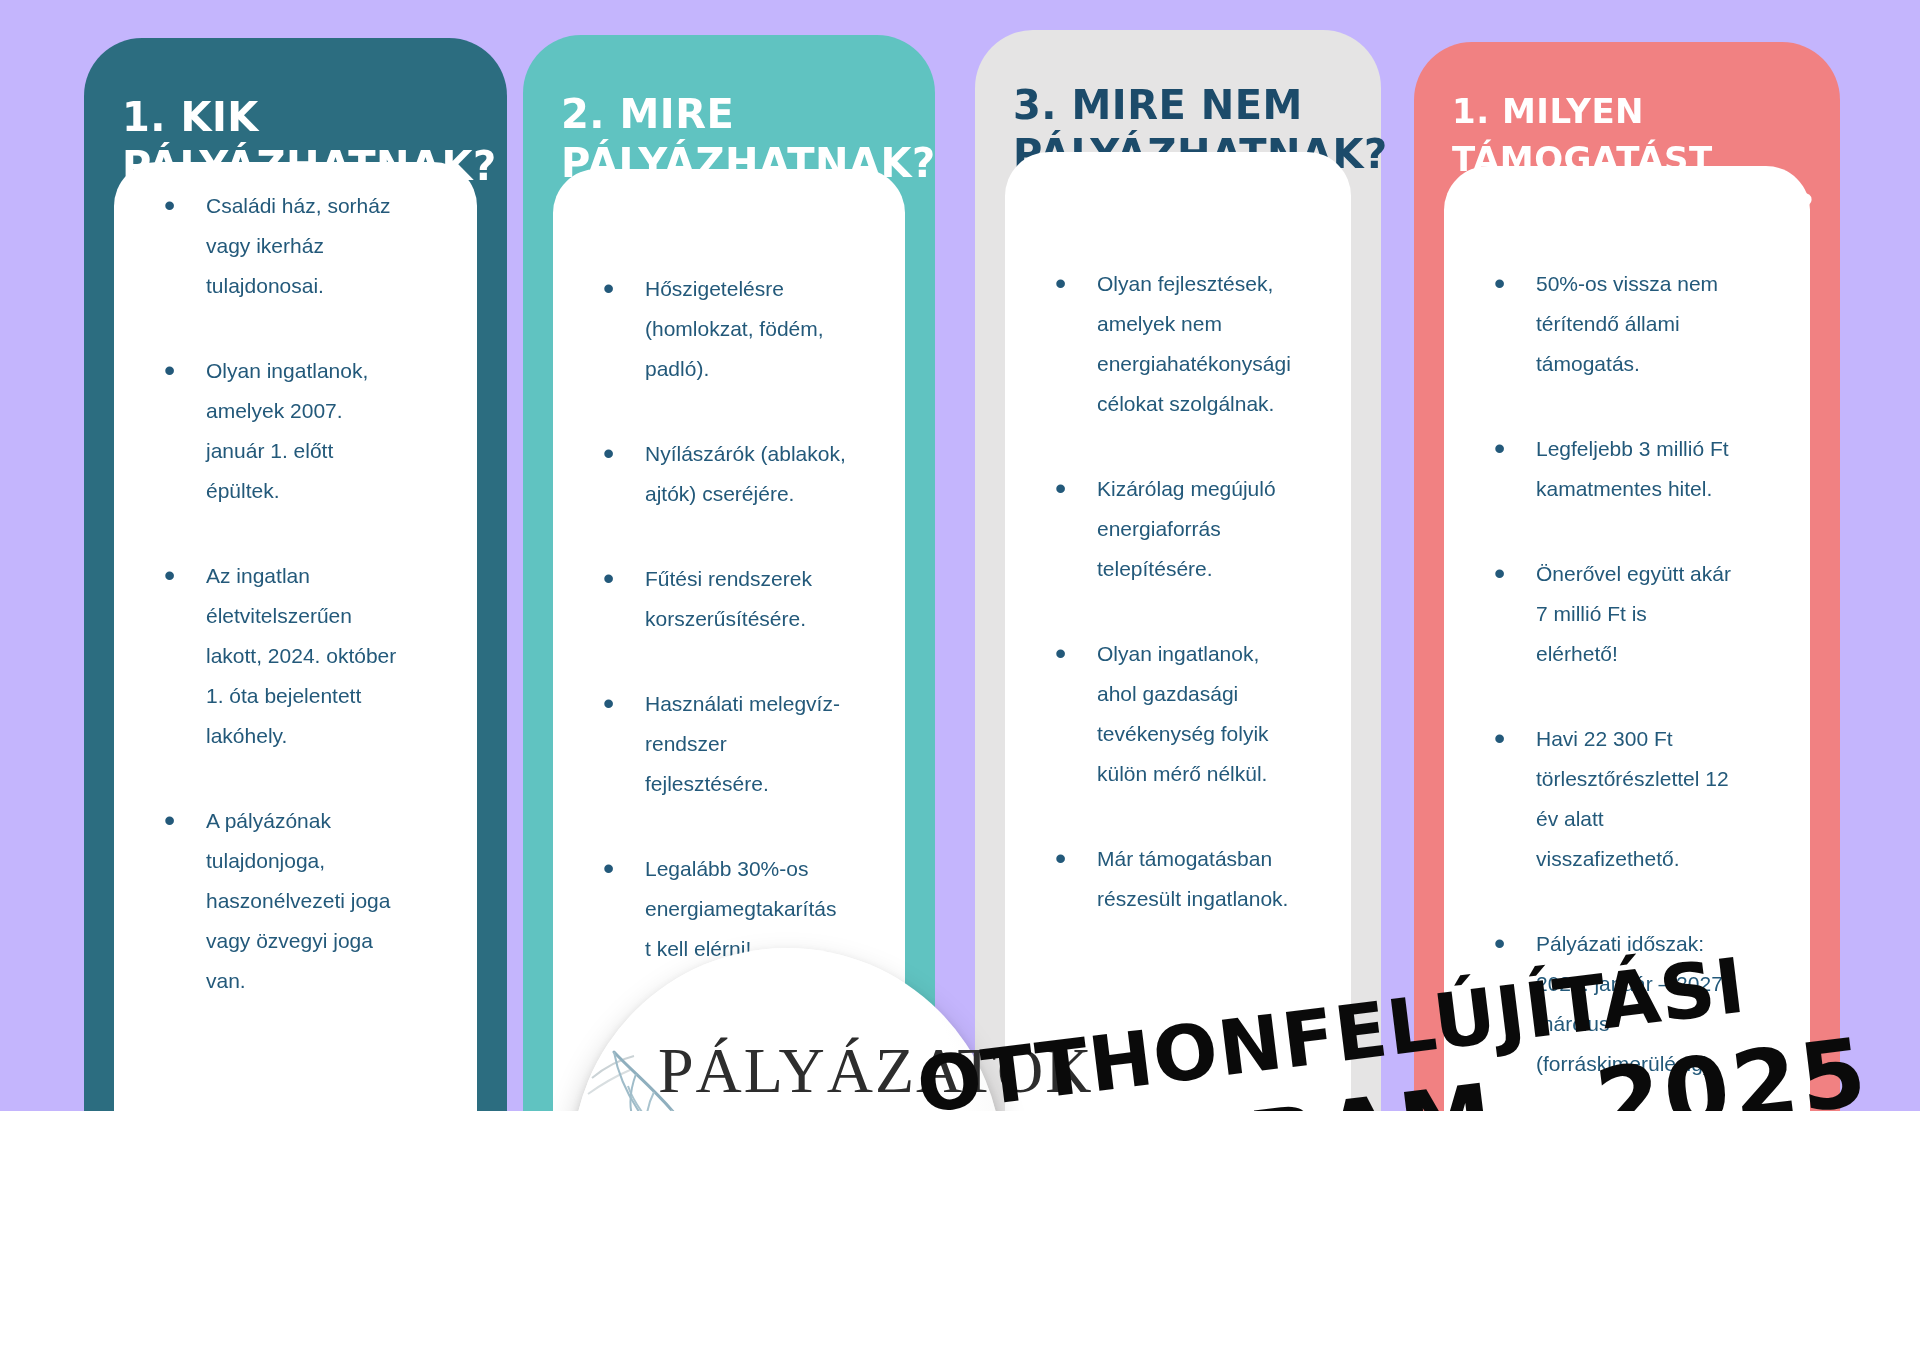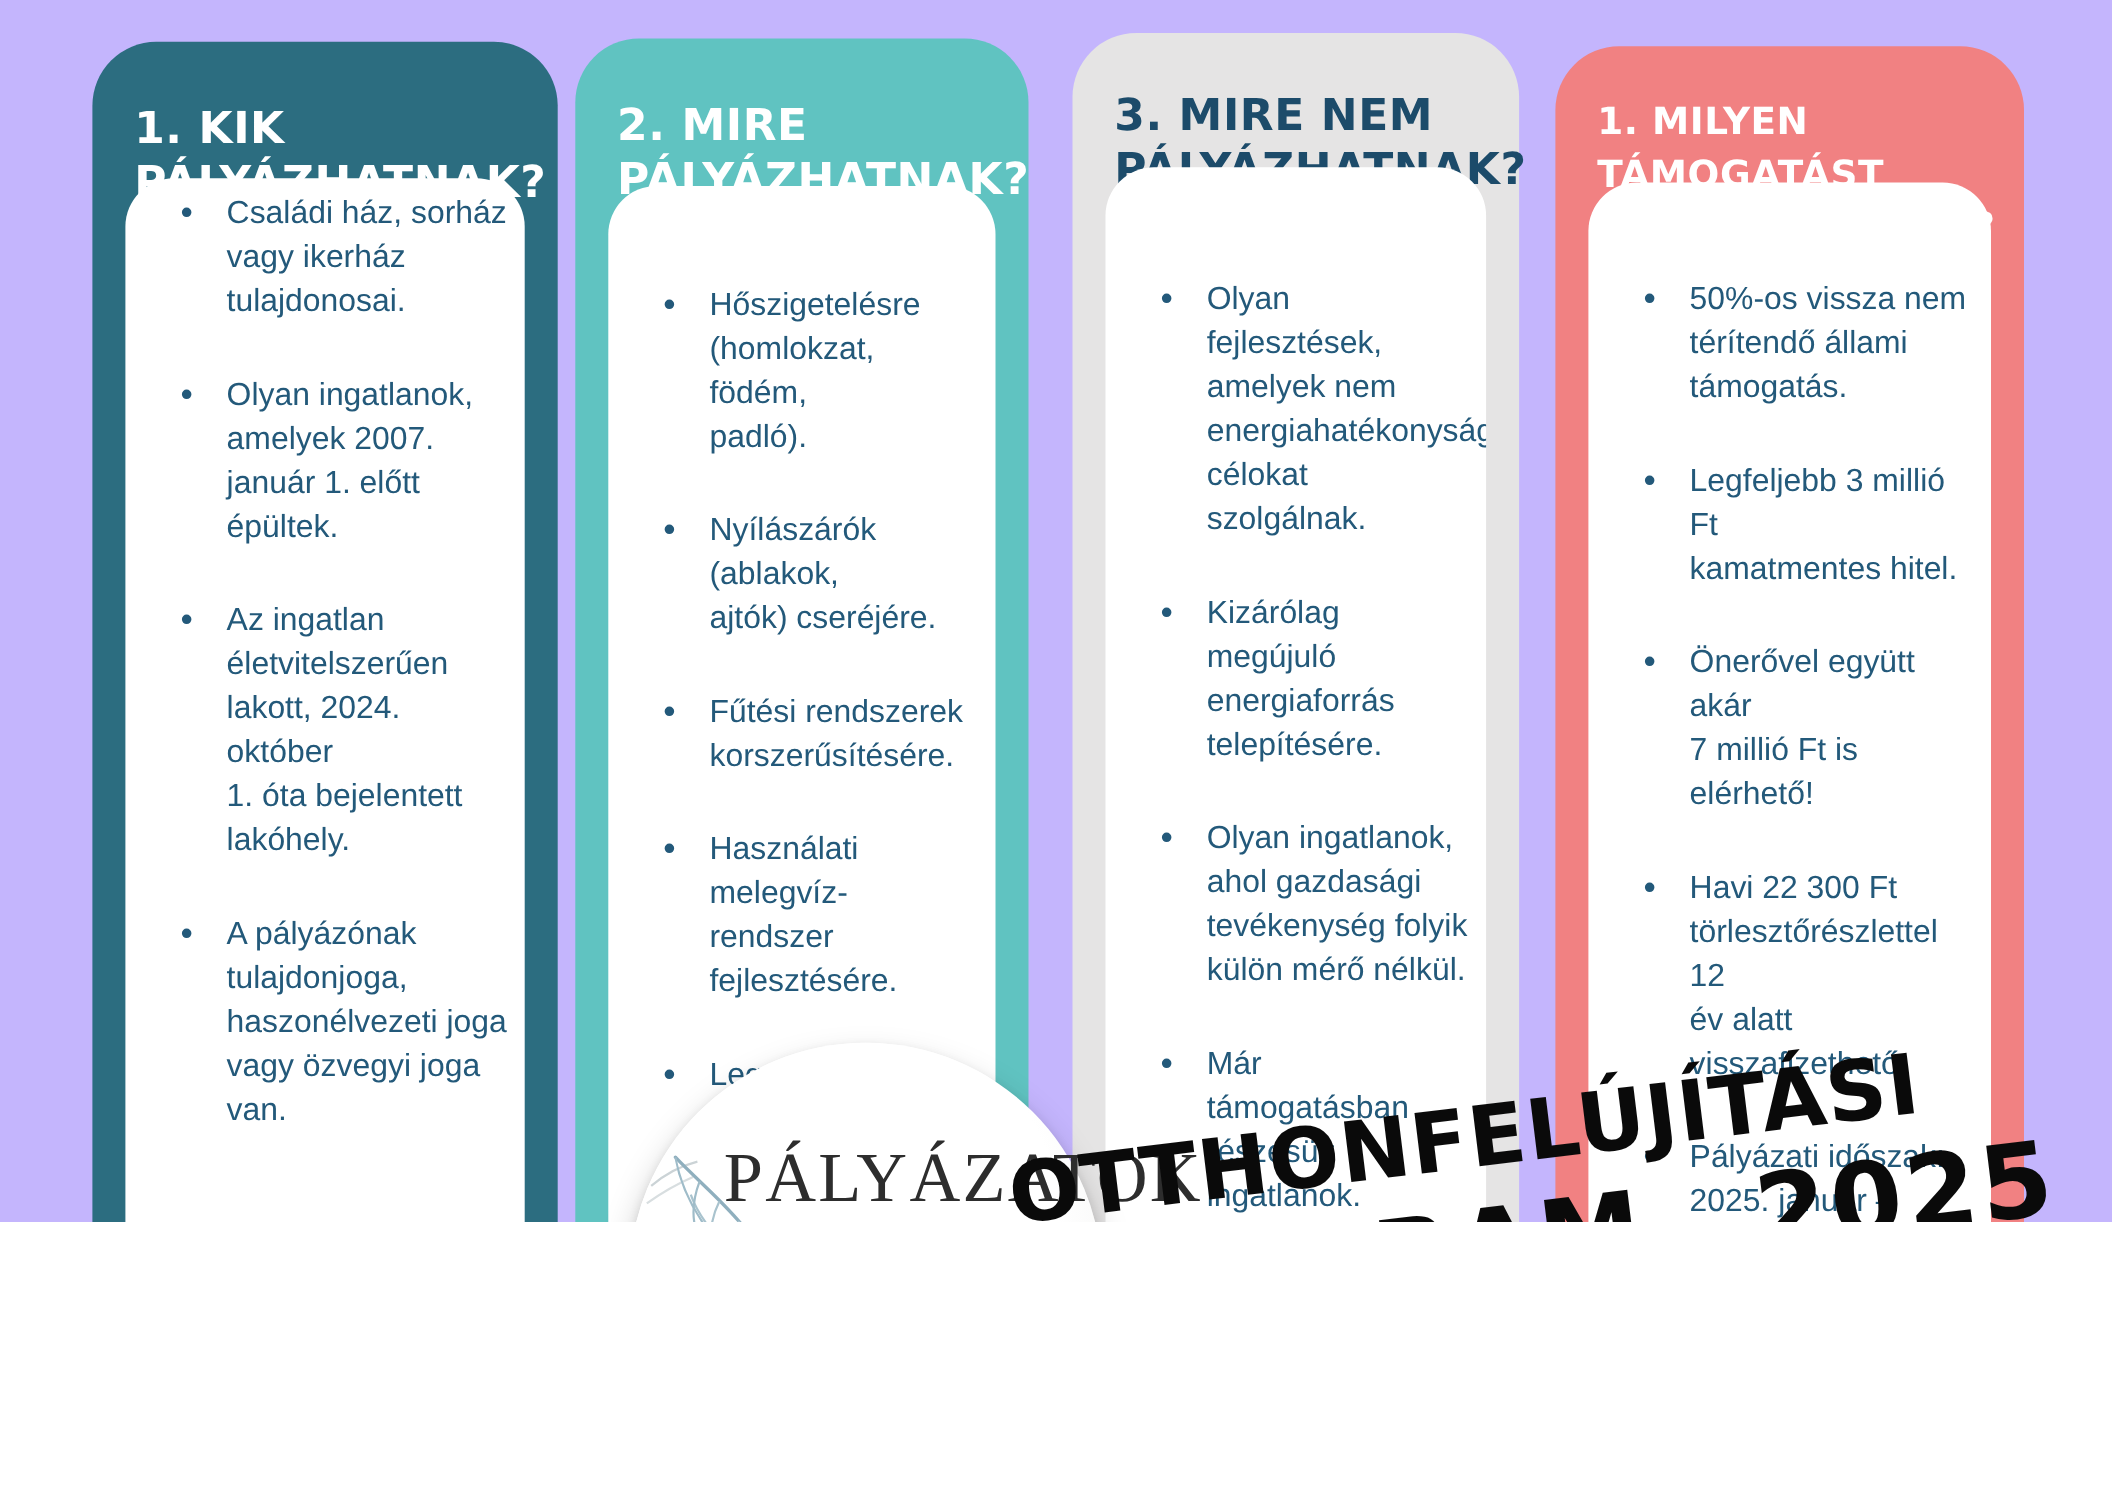--- a/index.html
+++ b/index.html
@@ -22,21 +22,21 @@
   .c1 .inner{top:124px;}
   .c2 .inner{top:134px;}
   .c3 .inner{top:122px;}
   .c4 .inner{top:124px;}
 
   ul.bullets{list-style:none;margin:0;padding:12px 16px 0 40px;}
   .c2 ul.bullets{padding-top:88px;}
   .c3 ul.bullets{padding-top:100px;}
   .c4 ul.bullets{padding-top:86px;}
   ul.bullets li{position:relative;padding-left:52px;margin-bottom:45px;
-                font-size:29px;line-height:40px;white-space:pre-line;}
+                font-size:21px;line-height:40px;white-space:pre-line;margin-top:12px;}
   ul.bullets li::before{content:"\2022";position:absolute;left:10px;top:-1px;font-size:32px;}
   ul.bullets li:last-child{margin-bottom:0;}
 
   
   .sticker{position:absolute;left:572px;top:948px;width:430px;height:430px;border-radius:50%;
            background:radial-gradient(circle at 45% 38%, #ffffff 55%, #f3f3f2 82%, #e9e9e8 100%);
            box-shadow:0 16px 32px rgba(0,0,0,.22), 0 4px 10px rgba(0,0,0,.12);z-index:5;}
   .sticker::after{content:"";position:absolute;right:-4px;bottom:-6px;width:168px;height:150px;
            border-radius:50% 50% 46% 54%;transform:rotate(24deg);
            background:linear-gradient(225deg,#c9c9c9 0%,#f2f2f2 45%,#ffffff 75%);

